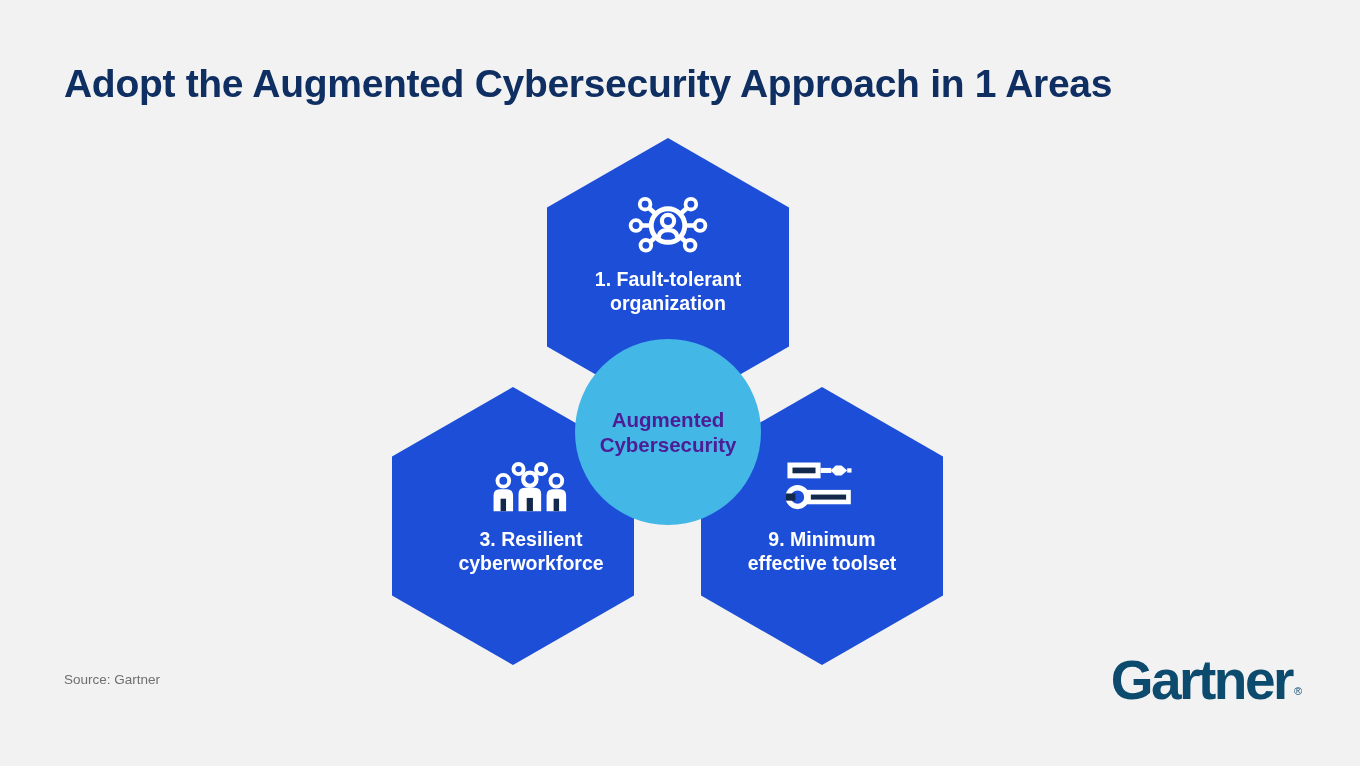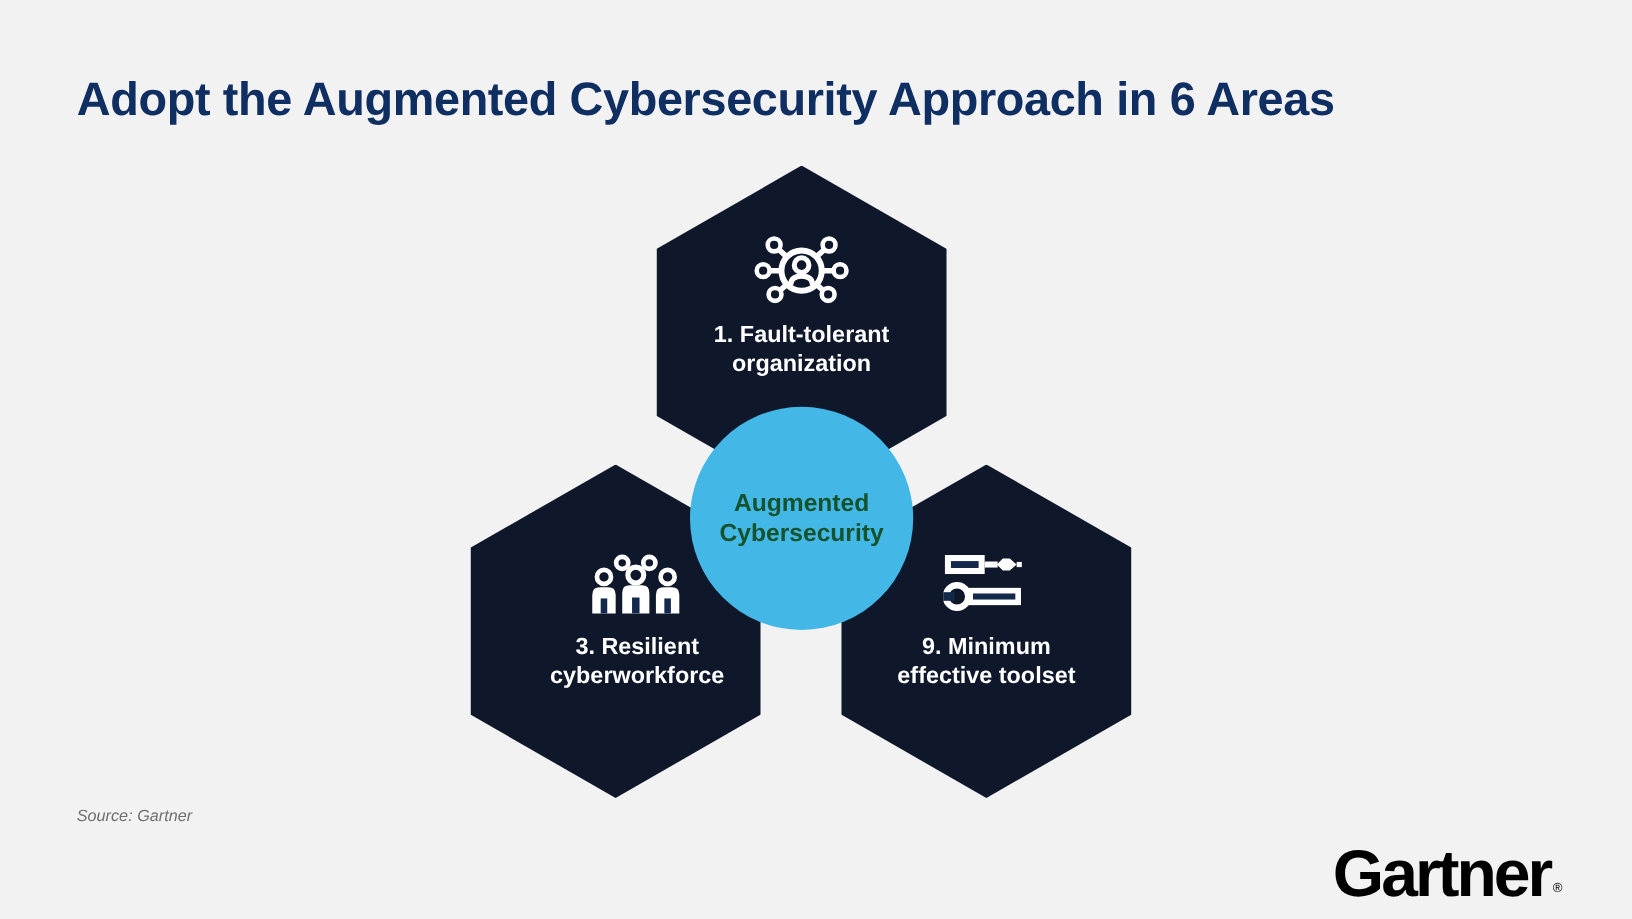--- a/index.html
+++ b/index.html
@@ -25,21 +25,21 @@
     letter-spacing: -0.3px;
     color: #0f2e61;
   }
 
   .diagram { position: absolute; inset: 0; }
 
   .hex {
     position: absolute;
     width: 242px;
     height: 278px;
-    background: #0f172a;
+    background: #1d4ed8;
     clip-path: polygon(50% 0%, 100% 25%, 100% 75%, 50% 100%, 0% 75%, 0% 25%);
     display: flex;
     align-items: center;
     justify-content: center;
   }
   .hex-top    { left: 547px; top: 138px; }
   .hex-bleft  { left: 392px; top: 387px; padding-left: 36px; }
   .hex-bright { left: 701px; top: 387px; }
 
   .hex-content {
@@ -74,62 +74,60 @@
     height: 186px;
     border-radius: 50%;
     background: #43b7e6;
     display: flex;
     align-items: center;
     justify-content: center;
   }
   .circle-label {
     width: 156px;
     text-align: center;
-    color: #14532d;
+    color: #4c1d95;
     font-size: 20.5px;
     line-height: 25px;
     font-weight: 700;
   }
 
   .footer {
     position: absolute;
     left: 64px;
     top: 671px;
     font-size: 13.5px;
     line-height: 17.5px;
     color: #6f6f6f;
-    font-style: italic;
   }
 
   .logo {
     position: absolute;
     right: 58px;
     top: 648px;
-    color: #000000;
+    color: #0c4a6e;
     font-size: 55px;
     font-weight: 700;
     letter-spacing: -2.5px;
     white-space: nowrap;
-    margin-top: 48px;
   }
   .logo .reg {
     display: inline-block;
     font-size: 11px;
     font-weight: 400;
     letter-spacing: 0;
     transform: translateY(-4px);
     margin-left: 2px;
   }
 </style>
 </head>
 <body>
 
 <div class="canvas">
 
-  <h1 class="title">Adopt the Augmented Cybersecurity Approach in 6 Areas</h1>
+  <h1 class="title">Adopt the Augmented Cybersecurity Approach in 1 Areas</h1>
 
   <div class="diagram">
 
     <div class="hex hex-top">
       <div class="hex-content">
         <svg class="icon" width="80" height="58" viewBox="0 0 104 76">
           <circle class="stroke" cx="52" cy="40" r="22" stroke-width="6.5"></circle>
           <circle class="stroke" cx="52" cy="34" r="8" stroke-width="5.5"></circle>
           <path class="stroke" d="M40,56 Q40,46 52,46 Q64,46 64,56" stroke-width="5.5"></path>
           <line class="stroke" x1="31" y1="40" x2="16" y2="40" stroke-width="6"></line>

